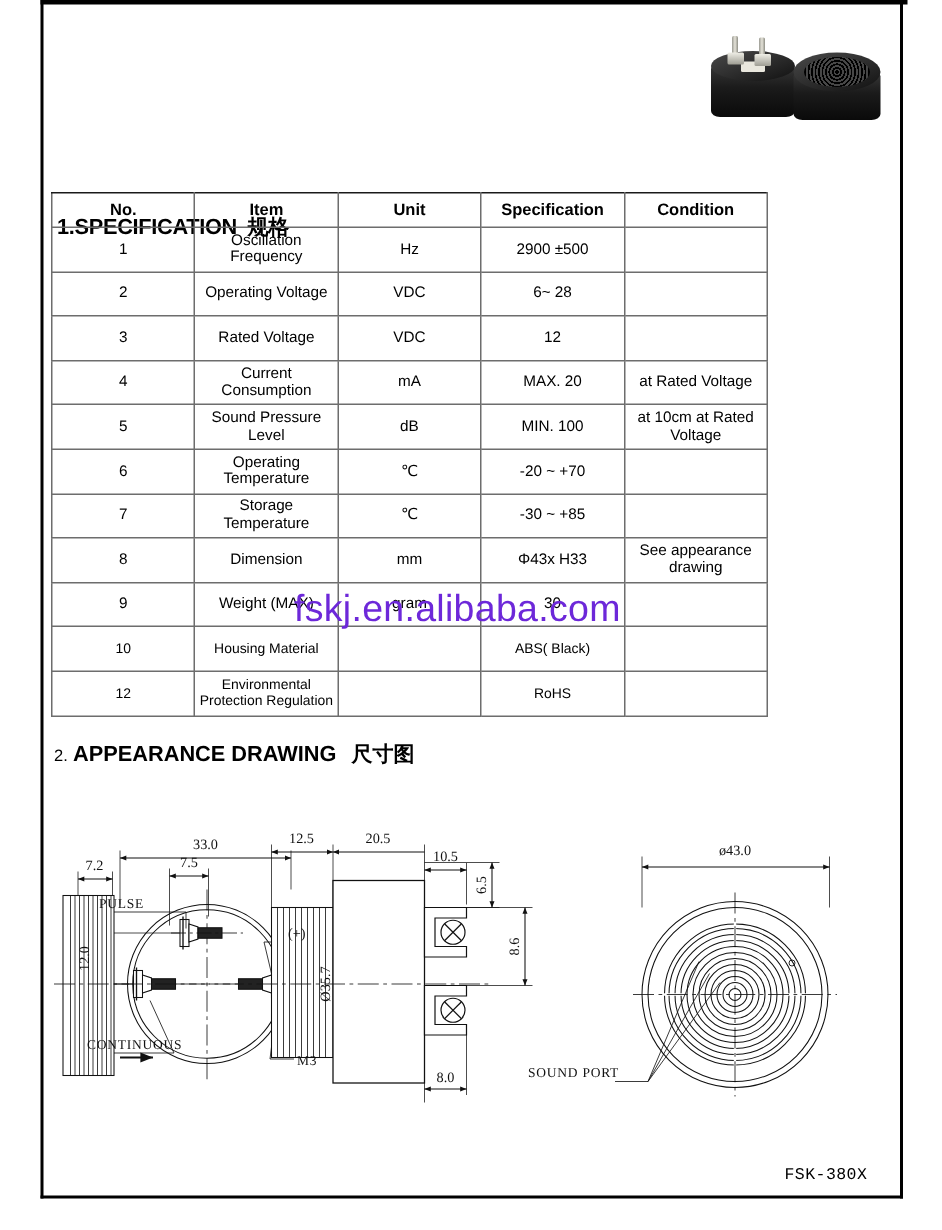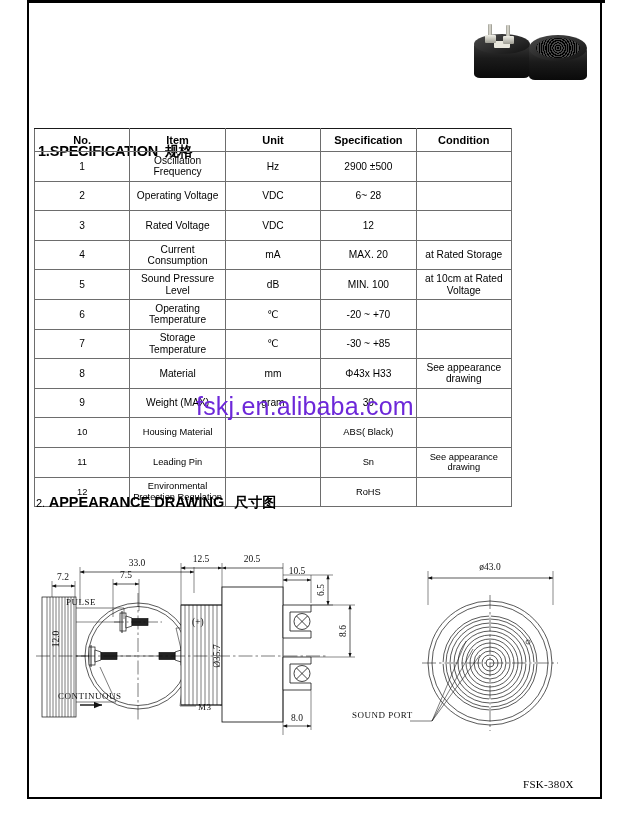--- a/index.html
+++ b/index.html
@@ -101,21 +101,21 @@
 
   
   .drawings{position:absolute;left:28px;top:545px;width:575px;height:225px;}
   .drawings svg{display:block;}
   .dimtxt{font-family:"Liberation Serif",serif;font-size:9.5px;fill:#111;}
   .dimtxt-b{font-family:"Liberation Serif",serif;font-size:9px;fill:#111;letter-spacing:0.5px;}
 
   
   .footer{
     position:absolute;left:523px;top:778px;
-    font-family:Liberation Serif, serif;font-size:11px;
+    font-family:Liberation Mono, monospace;font-size:11px;
     letter-spacing:0.3px;
   }
 </style>
 </head>
 <body>
 
 <div class="page-border-top"></div>
 <div class="page-border"></div>
 
 <div class="photo">
@@ -171,21 +171,21 @@
       <td class="c-item">Rated Voltage</td>
       <td class="c-unit">VDC</td>
       <td class="c-spec">12</td>
       <td class="c-cond"></td>
     </tr>
     <tr>
       <td class="c-no">4</td>
       <td class="c-item">Current Consumption</td>
       <td class="c-unit">mA</td>
       <td class="c-spec">MAX. 20</td>
-      <td class="c-cond">at Rated Storage</td>
+      <td class="c-cond">at Rated Voltage</td>
     </tr>
     <tr>
       <td class="c-no">5</td>
       <td class="c-item">Sound Pressure Level</td>
       <td class="c-unit">dB</td>
       <td class="c-spec">MIN. 100</td>
       <td class="c-cond">at 10cm at Rated Voltage</td>
     </tr>
     <tr>
       <td class="c-no">6</td>
@@ -196,45 +196,38 @@
     </tr>
     <tr>
       <td class="c-no">7</td>
       <td class="c-item">Storage Temperature</td>
       <td class="c-unit deg">℃</td>
       <td class="c-spec">-30 ~ +85</td>
       <td class="c-cond"></td>
     </tr>
     <tr>
       <td class="c-no">8</td>
-      <td class="c-item">Material</td>
+      <td class="c-item">Dimension</td>
       <td class="c-unit">mm</td>
       <td class="c-spec">Φ43x H33</td>
       <td class="c-cond">See appearance drawing</td>
     </tr>
     <tr>
       <td class="c-no">9</td>
       <td class="c-item">Weight (MAX)</td>
       <td class="c-unit">gram</td>
       <td class="c-spec">30</td>
       <td class="c-cond"></td>
     </tr>
     <tr class="small">
       <td class="c-no">10</td>
       <td class="c-item">Housing Material</td>
       <td class="c-unit"></td>
       <td class="c-spec">ABS( Black)</td>
       <td class="c-cond"></td>
-    </tr>
-    <tr class="small">
-      <td class="c-no">11</td>
-      <td class="c-item">Leading Pin</td>
-      <td class="c-unit"></td>
-      <td class="c-spec">Sn</td>
-      <td class="c-cond">See appearance drawing</td>
     </tr>
     <tr class="small">
       <td class="c-no">12</td>
       <td class="c-item">
         <span class="two-line">Environmental</span>
         <span class="two-line">Protection Regulation</span>
       </td>
       <td class="c-unit"></td>
       <td class="c-spec">RoHS</td>
       <td class="c-cond"></td>

